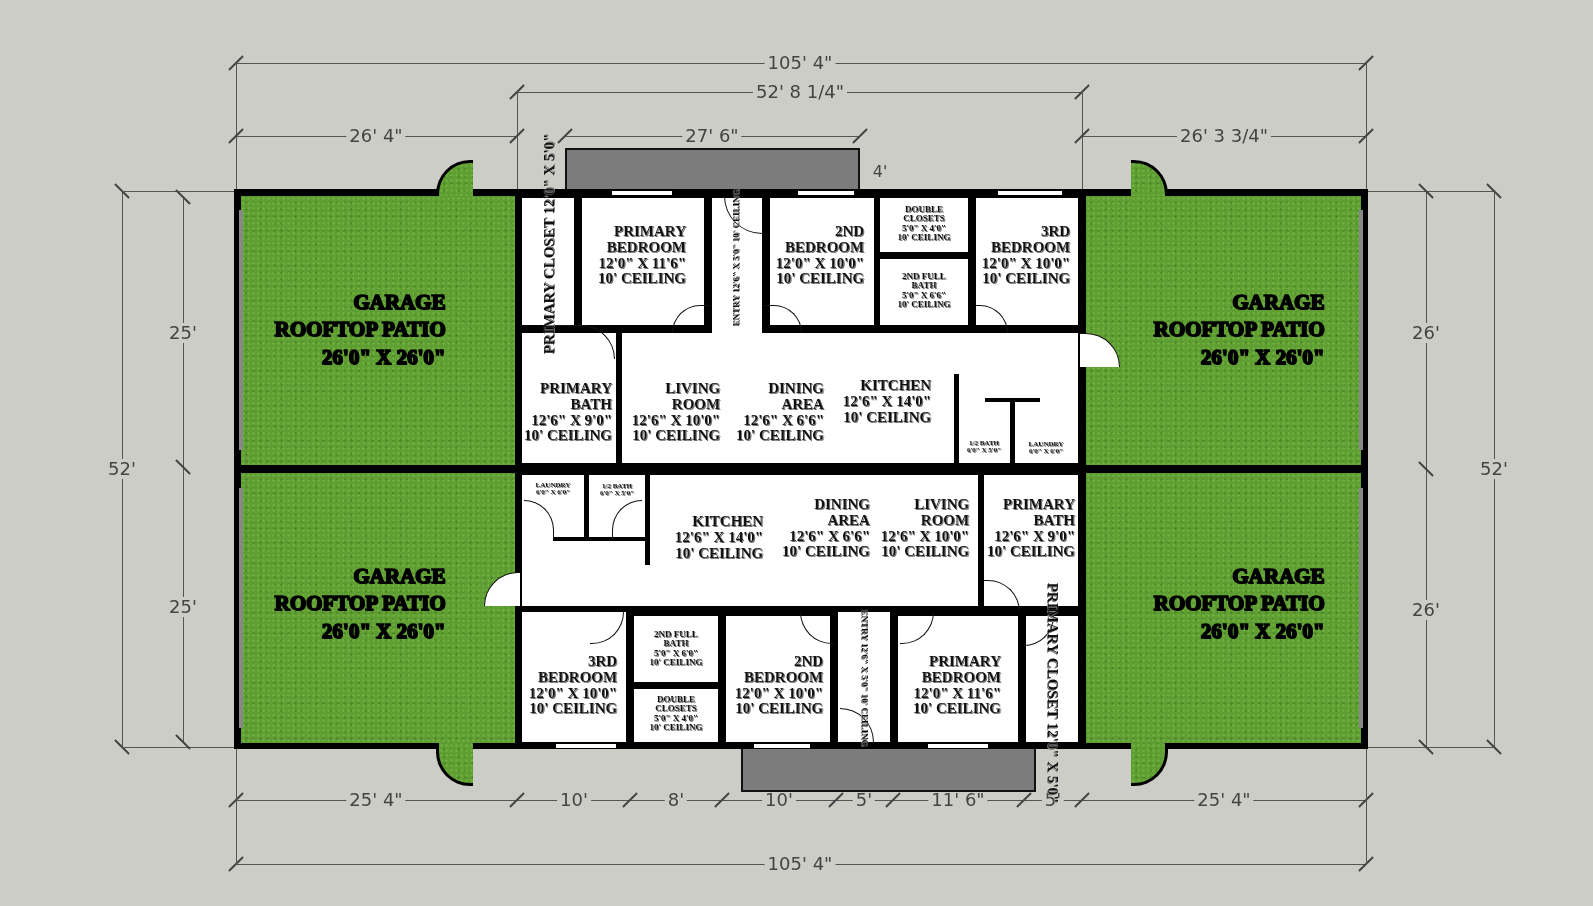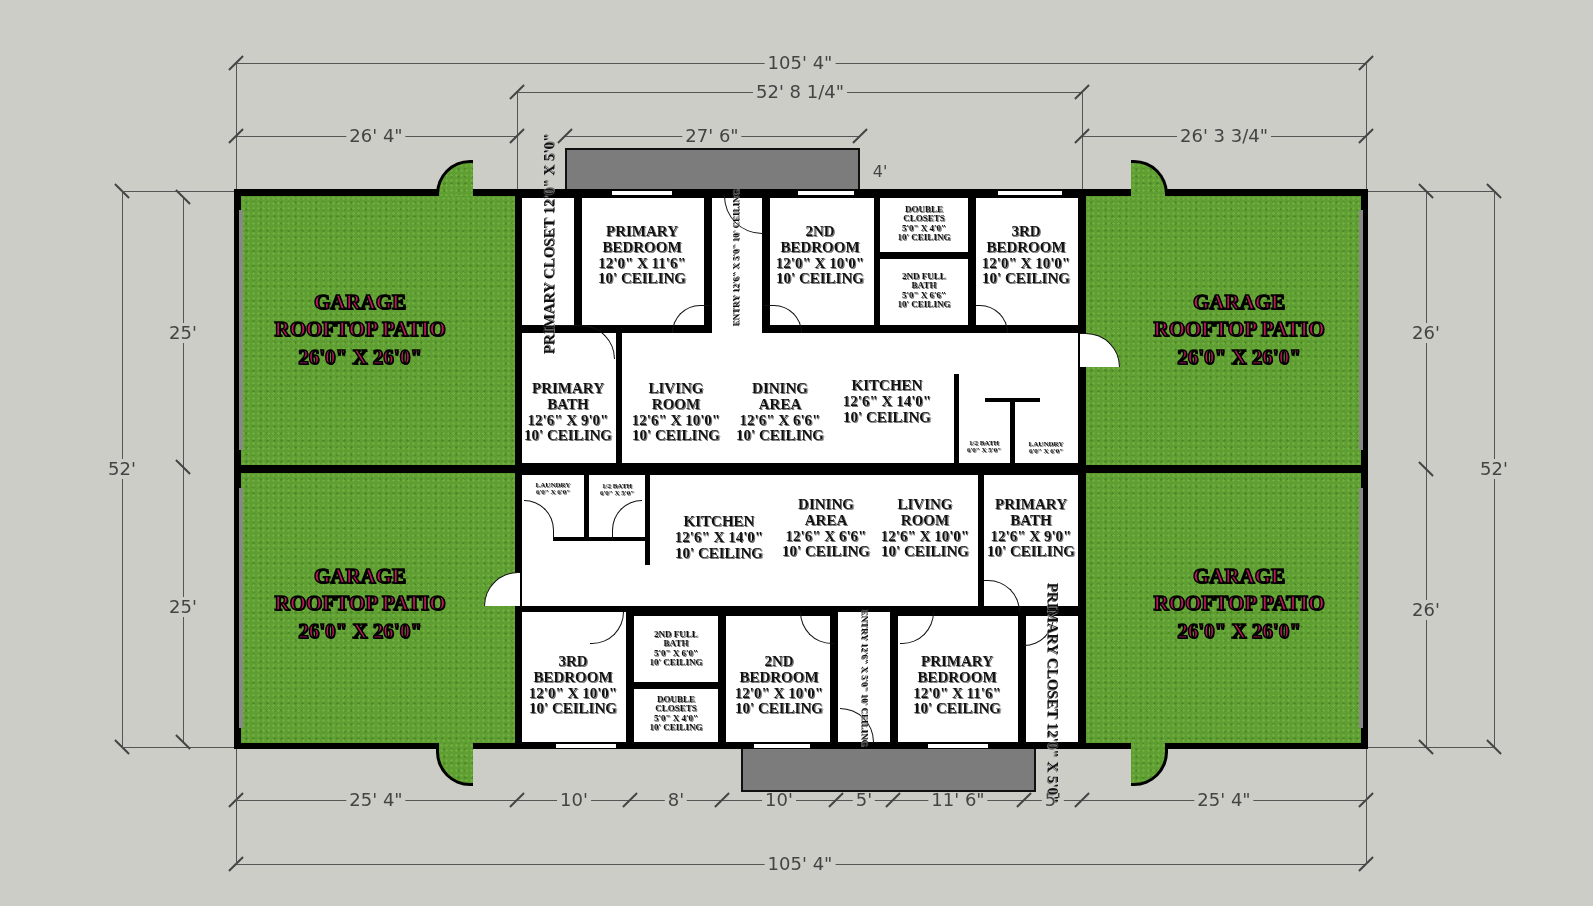--- a/index.html
+++ b/index.html
@@ -6,24 +6,24 @@
   body{width:1593px;height:906px;background:#cdcdc8;position:relative;overflow:hidden;font-family:"Liberation Serif",serif;}
   .abs{position:absolute;}
   .dimtxt{position:absolute;font-family:"DejaVu Sans",sans-serif;font-size:18px;color:#444;background:#cdcdc8;padding:0 3px;line-height:20px;white-space:nowrap;transform:translate(-50%,-50%);}
   .hline{position:absolute;height:0;border-top:1px solid #555;}
   .vline{position:absolute;width:0;border-left:1px solid #555;}
   .tick{position:absolute;width:20px;height:2px;background:#444;transform:translate(-50%,-50%) rotate(-45deg);}
   .grass{position:absolute;background:#5e9e32;background-image:radial-gradient(#6fae3c 1px,transparent 1.5px),radial-gradient(#4e8a28 1px,transparent 1.5px);background-size:5px 5px,7px 7px;background-position:0 0,2px 3px;}
   .wall{position:absolute;background:#000;}
   .room{position:absolute;background:#fff;}
   .lbl{position:absolute;text-align:center;font-weight:bold;color:#111;text-shadow:0 0 1px #fff,1px 1px 0 #666;line-height:1.05;transform:translate(-50%,-50%);white-space:nowrap;}
-  .lbl.big{font-size:15px;}
+  .lbl.big{font-size:15px;text-align:right;}
   .lbl.sm{font-size:9px;}
   .lbl.xs{font-size:7px;}
-  .patio{position:absolute;text-align:center;font-weight:bold;font-size:21px;color:#be185d;line-height:1.3;transform:translate(-50%,-50%);white-space:nowrap;-webkit-text-stroke:1.5px #000;text-shadow:1px 1px 0 #000;}
+  .patio{position:absolute;text-align:right;font-weight:bold;font-size:21px;color:#000000;line-height:1.3;transform:translate(-50%,-50%);white-space:nowrap;-webkit-text-stroke:1.5px #000;text-shadow:1px 1px 0 #000;}
   .gray{position:absolute;background:#7c7c7c;border:2px solid #111;box-sizing:border-box;}
   .door{position:absolute;border:1px solid #111;box-sizing:border-box;}
   .win{position:absolute;background:#fff;}
   .rot{writing-mode:vertical-rl;}
 </style>
 </head>
 <body>
 
 <div>
 

